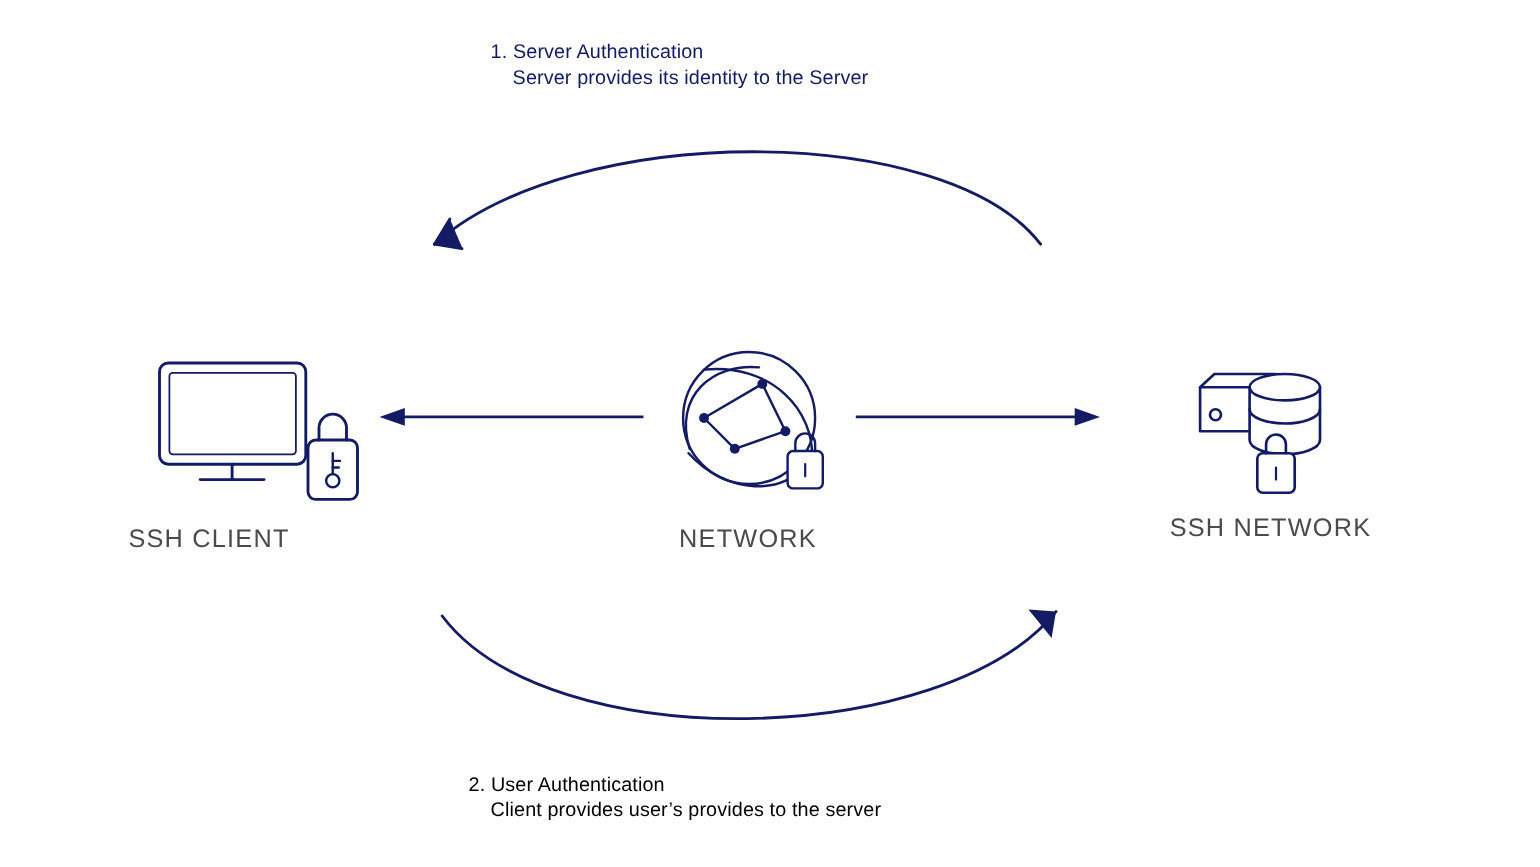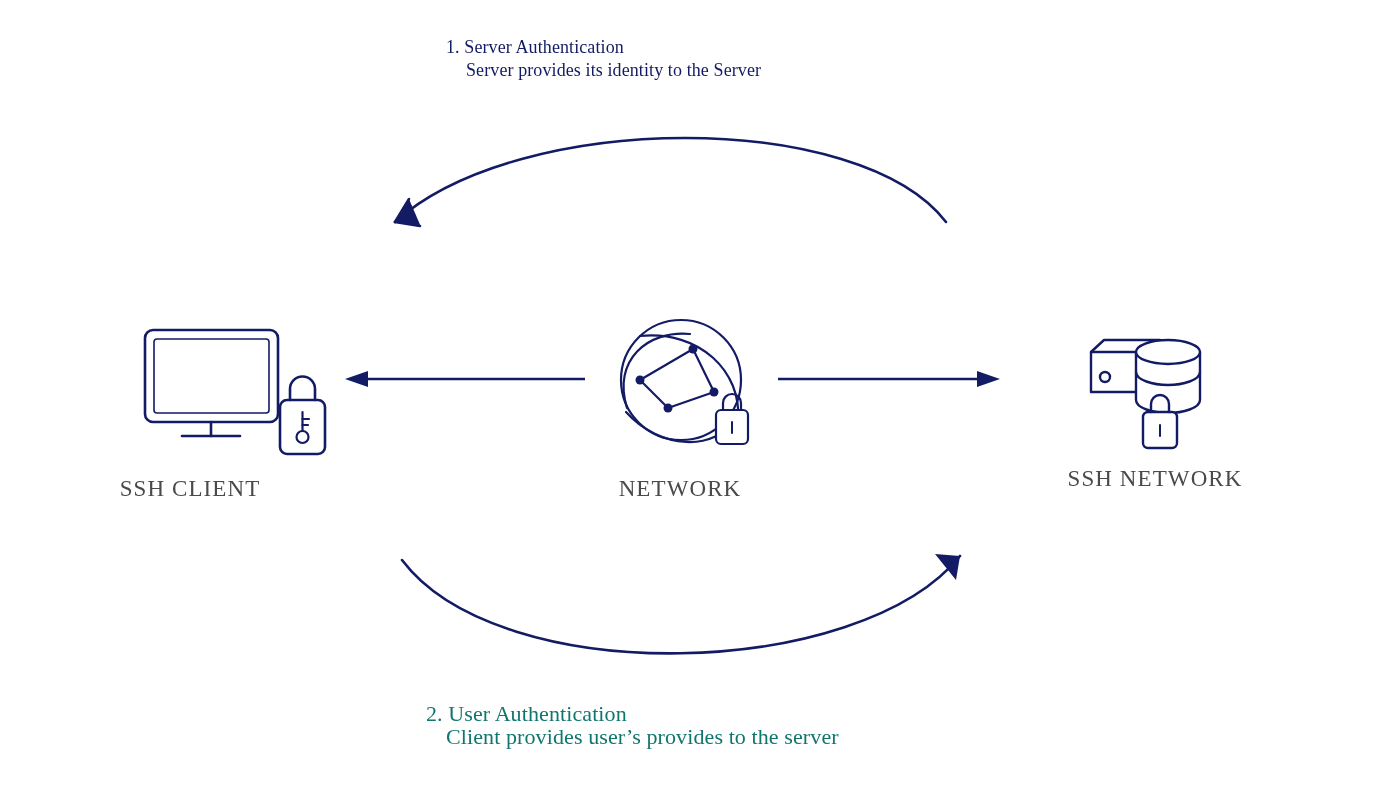--- a/index.html
+++ b/index.html
@@ -11,21 +11,20 @@
     width: 1400px;
     height: 788px;
     font-family: "Liberation Sans", sans-serif;
     overflow: hidden;
   }
   #stage {
     position: relative;
     width: 1400px;
     height: 788px;
     background: #ffffff;
-    font-family: Liberation Serif, serif;
   }
   .svg-layer {
     position: absolute;
     top: 0;
     left: 0;
     width: 1400px;
     height: 788px;
   }
   .caption-top {
     position: absolute;
@@ -35,22 +34,22 @@
     color: #121b63;
     font-size: 18px;
     line-height: 23px;
     letter-spacing: 0.1px;
   }
   .caption-bottom {
     position: absolute;
     left: 420px;
     top: 702px;
     width: 560px;
-    color: #0f766e;
-    font-size: 22px;
+    color: #000000;
+    font-size: 18px;
     line-height: 23px;
     letter-spacing: 0.1px;
   }
   .caption-line1 {
     display: block;
     padding-left: 6px;
   }
   .caption-line2 {
     display: block;
     padding-left: 26px;

